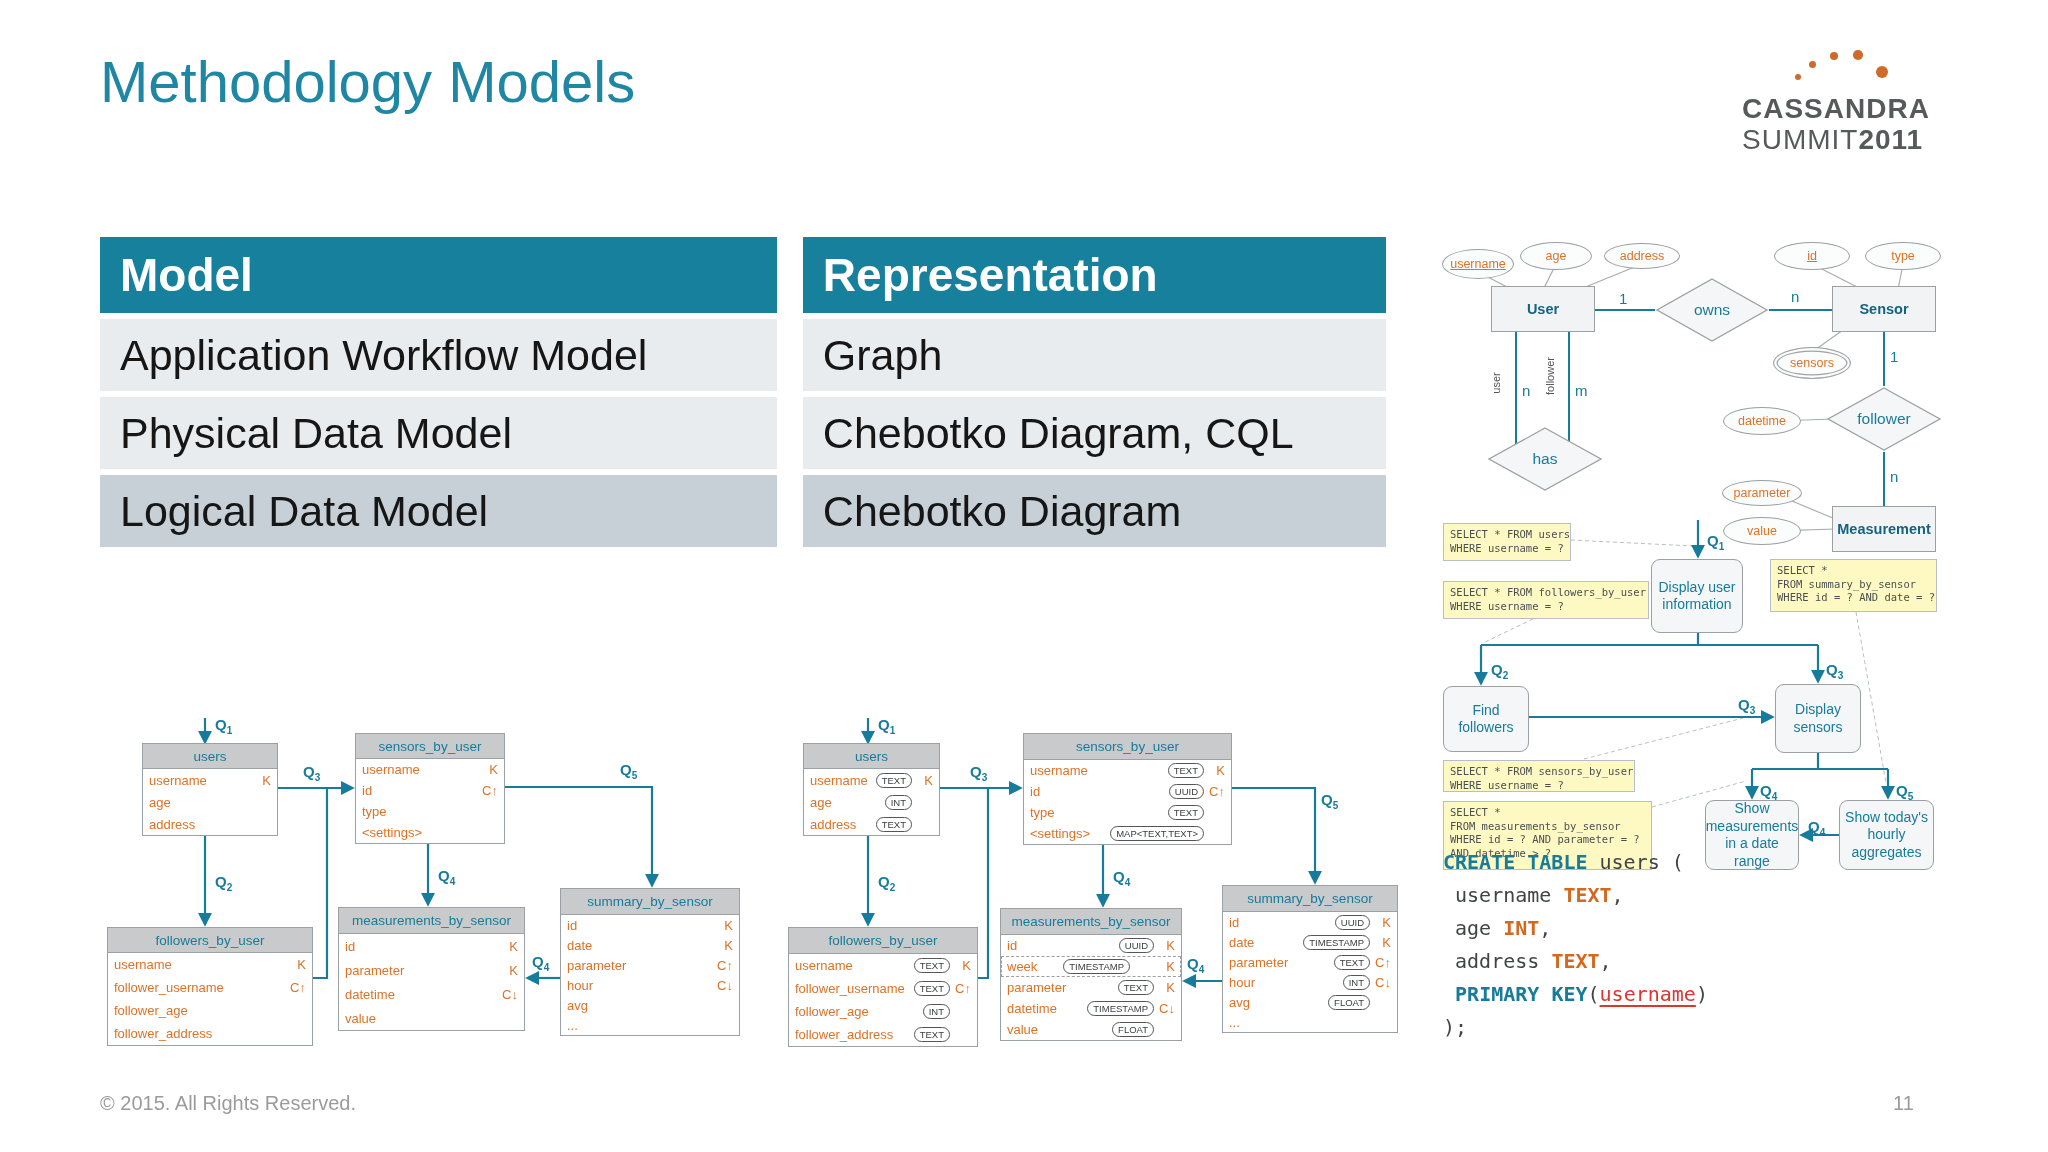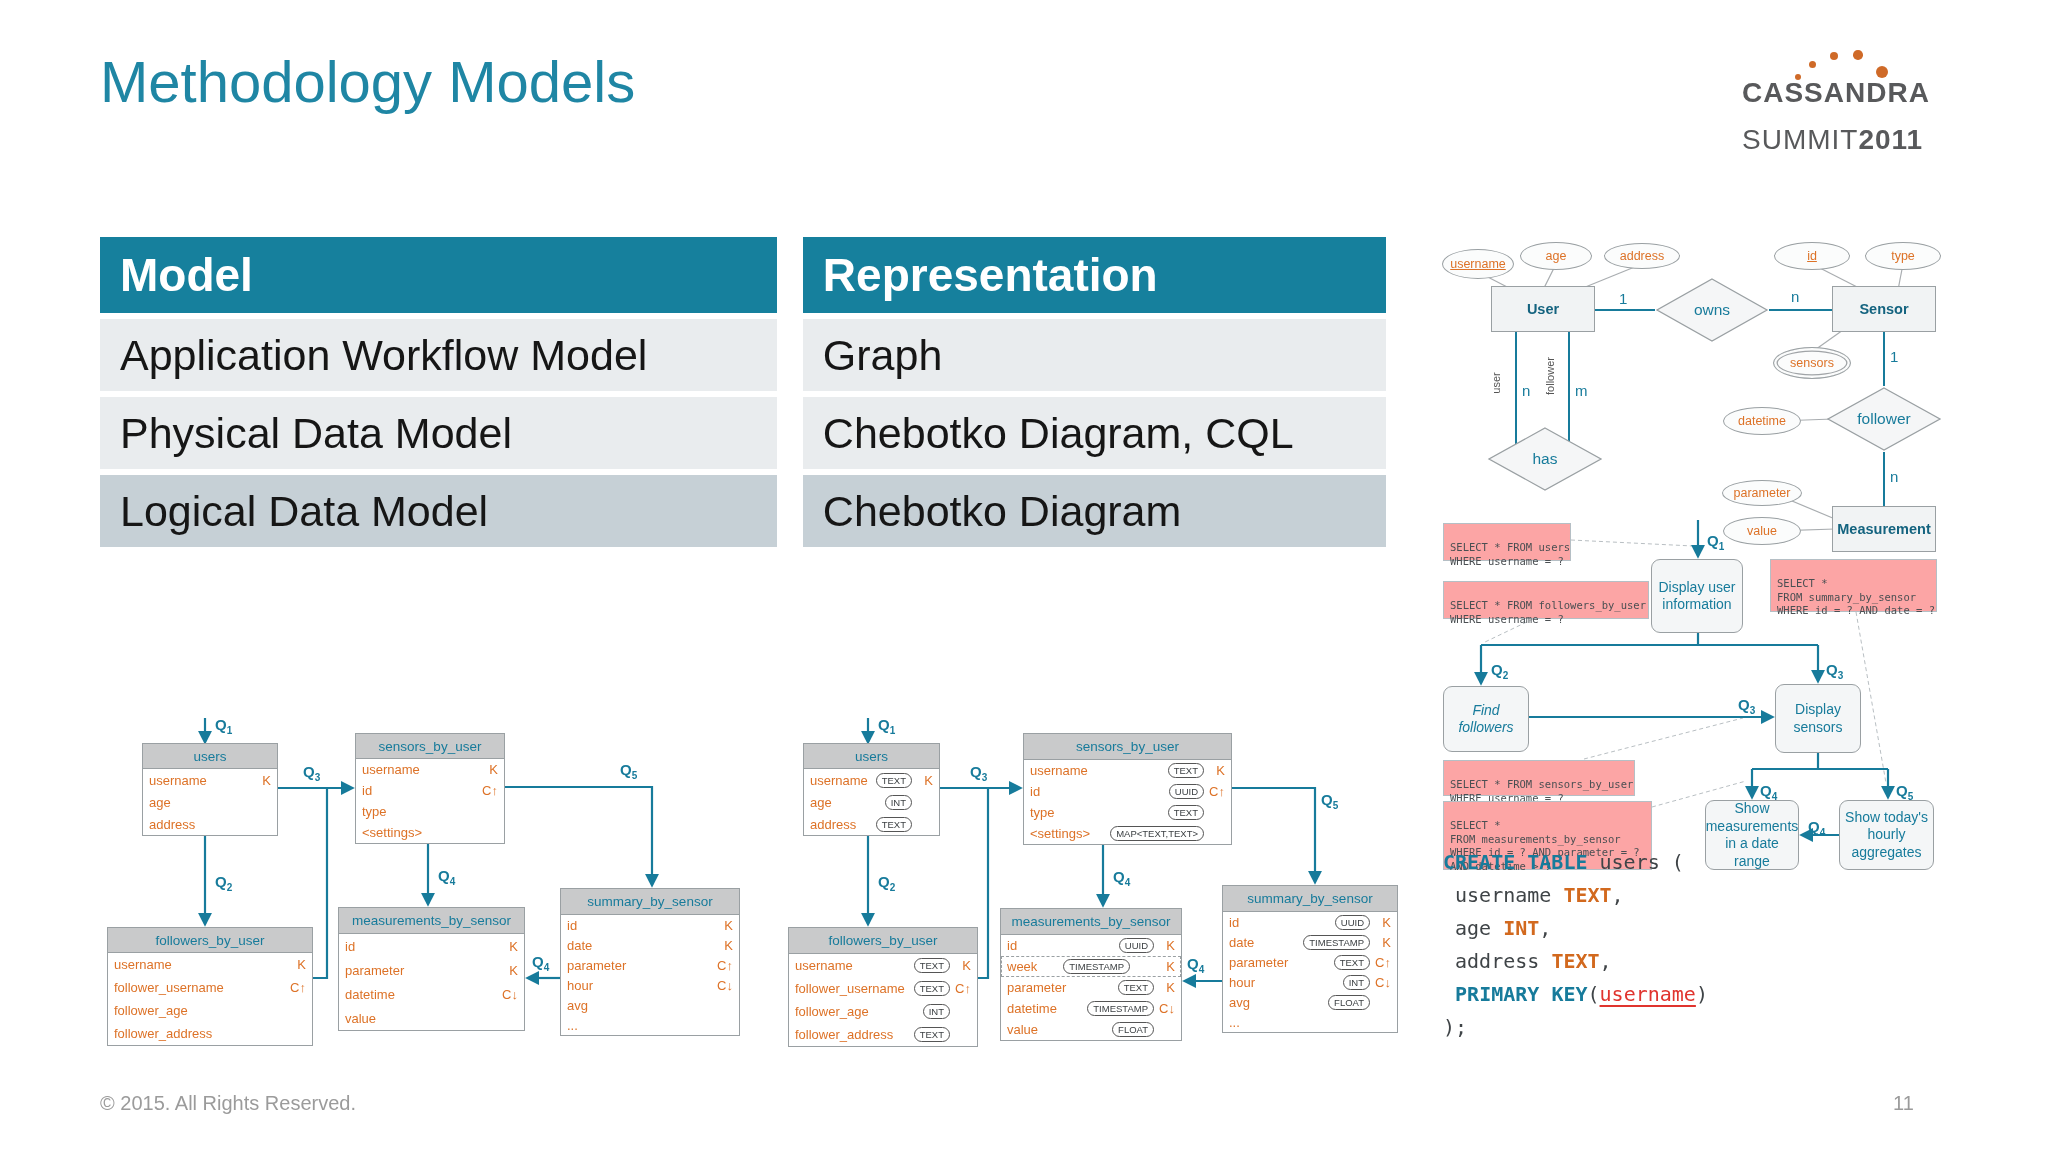--- a/index.html
+++ b/index.html
@@ -2,21 +2,21 @@
 <html><head>
 <meta charset="utf-8">
 <style>
   html,body{margin:0;padding:0;background:#fff;}
   .slide{position:relative;width:2048px;height:1152px;background:#ffffff;overflow:hidden;
          font-family:"Liberation Sans",sans-serif;}
   .title{position:absolute;left:100px;top:48px;font-size:58px;color:#1f86a4;letter-spacing:0px;}
   
   .logo{position:absolute;left:1720px;top:35px;width:310px;height:130px;}
   .logo .dot{position:absolute;border-radius:50%;background:#cf6a28;}
-  .logo-line1{position:absolute;left:22px;top:42px;font-size:28px;font-weight:bold;color:#58595b;letter-spacing:1px;}
+  .logo-line1{position:absolute;left:22px;top:58px;font-size:28px;font-weight:bold;color:#58595b;letter-spacing:1px;}
   .logo-line2{position:absolute;left:22px;top:89px;font-size:28px;color:#58595b;letter-spacing:1px;}
   .logo-line2 b{font-weight:bold;}
   
   .mtable{position:absolute;left:100px;top:237px;width:1286px;}
   .mrow{display:flex;gap:26px;margin-bottom:6px;}
   .mcell{box-sizing:border-box;padding-left:20px;display:flex;align-items:center;}
   .mc1{width:686px;}
   .mc2{width:591px;}
   .mhead .mcell{background:#16809d;color:#ffffff;font-weight:bold;font-size:46px;height:76px;}
   .mbody .mcell{font-size:43px;color:#161616;height:72px;}
@@ -32,22 +32,22 @@
   .crow .pill{border:1.3px solid #555;border-radius:9px;padding:0 5px;font-size:9.5px;color:#3c4043;
               background:#fff;margin-right:5px;line-height:13px;}
   .crow .k{min-width:16px;text-align:right;}
   .crow.hl{outline:1.6px dashed #9aa0a3;outline-offset:-1px;}
   .qlabel{position:absolute;color:#177b9b;font-size:15px;font-weight:bold;}
   .qlabel sub{font-size:10px;}
   
   .task{position:absolute;border:1.3px solid #9aa0a3;border-radius:9px;background:#f4f6f7;
         color:#177b9b;font-size:14px;display:flex;align-items:center;justify-content:center;
         text-align:center;box-sizing:border-box;padding:2px;line-height:1.25;}
-  .qbox{position:absolute;background:#fca5a5;border:1px solid #b5bfc5;font-family:"DejaVu Sans Mono",monospace;
-        font-size:10.5px;color:#4a4f52;padding:17px 6px;line-height:1.3;white-space:pre;box-sizing:border-box;}
+  .qbox{position:absolute;background:#fef9c3;border:1px solid #b5bfc5;font-family:"DejaVu Sans Mono",monospace;
+        font-size:10.5px;color:#4a4f52;padding:4px 6px;line-height:1.3;white-space:pre;box-sizing:border-box;}
   
   .ent{position:absolute;border:1.3px solid #9aa0a3;background:#f1f3f4;display:flex;align-items:center;
        justify-content:center;font-weight:bold;color:#14637f;font-size:14.5px;box-sizing:border-box;}
   .attr{position:absolute;border:1.2px solid #9aa0a3;border-radius:50%;background:#fbfcfc;display:flex;
         align-items:center;justify-content:center;color:#dd7227;font-size:12.5px;box-sizing:border-box;white-space:nowrap;}
   .attr.double{box-shadow:inset 0 0 0 2.5px #fbfcfc, inset 0 0 0 3.8px #a0a4a7;}
   .attr.ul span{text-decoration:underline;}
   .dialabel{position:absolute;color:#177b9b;font-size:15.5px;display:flex;align-items:center;justify-content:center;}
   .card{position:absolute;color:#177b9b;font-size:15px;}
   .edgelab{position:absolute;color:#555;font-size:11px;transform:rotate(-90deg);transform-origin:center;}
@@ -451,21 +451,21 @@
         <polyline points="38,125 38,163" fill="none" stroke="#177b9b" stroke-width="2.2" marker-end="url(#arwW)"></polyline>
         <polyline points="375,125 375,161" fill="none" stroke="#177b9b" stroke-width="2.2" marker-end="url(#arwW)"></polyline>
         <polyline points="86,197 329,197" fill="none" stroke="#177b9b" stroke-width="2.2" marker-end="url(#arwW)"></polyline>
         <polyline points="375,233 375,249" fill="none" stroke="#177b9b" stroke-width="2.2"></polyline>
         <polyline points="309,249 445,249" fill="none" stroke="#177b9b" stroke-width="2.2"></polyline>
         <polyline points="309,249 309,277" fill="none" stroke="#177b9b" stroke-width="2.2" marker-end="url(#arwW)"></polyline>
         <polyline points="445,249 445,277" fill="none" stroke="#177b9b" stroke-width="2.2" marker-end="url(#arwW)"></polyline>
         <polyline points="396,315 359,315" fill="none" stroke="#177b9b" stroke-width="2.2" marker-end="url(#arwW)"></polyline>
       </svg>
       <div class="task" style="left: 208px; top: 39px; width: 92px; height: 74px;">Display user information</div>
-      <div class="task" style="left: 0px; top: 166px; width: 86px; height: 66px; font-style: italic;">Find followers</div>
+      <div class="task" style="left: 0px; top: 166px; width: 86px; height: 66px;">Find followers</div>
       <div class="task" style="left: 332px; top: 164px; width: 86px; height: 69px;">Display sensors</div>
       <div class="task" style="left: 262px; top: 280px; width: 94px; height: 70px;">Show measurements in a date range</div>
       <div class="task" style="left: 396px; top: 280px; width: 95px; height: 70px;">Show today's hourly aggregates</div>
       <div class="qbox" style="left: 0px; top: 3px; width: 128px; height: 38px;">SELECT * FROM users
 WHERE username = ?</div>
       <div class="qbox" style="left: 0px; top: 61px; width: 206px; height: 38px;">SELECT * FROM followers_by_user
 WHERE username = ?</div>
       <div class="qbox" style="left: 327px; top: 39px; width: 167px; height: 53px;">SELECT *
 FROM summary_by_sensor
 WHERE id = ? AND date = ?</div>

